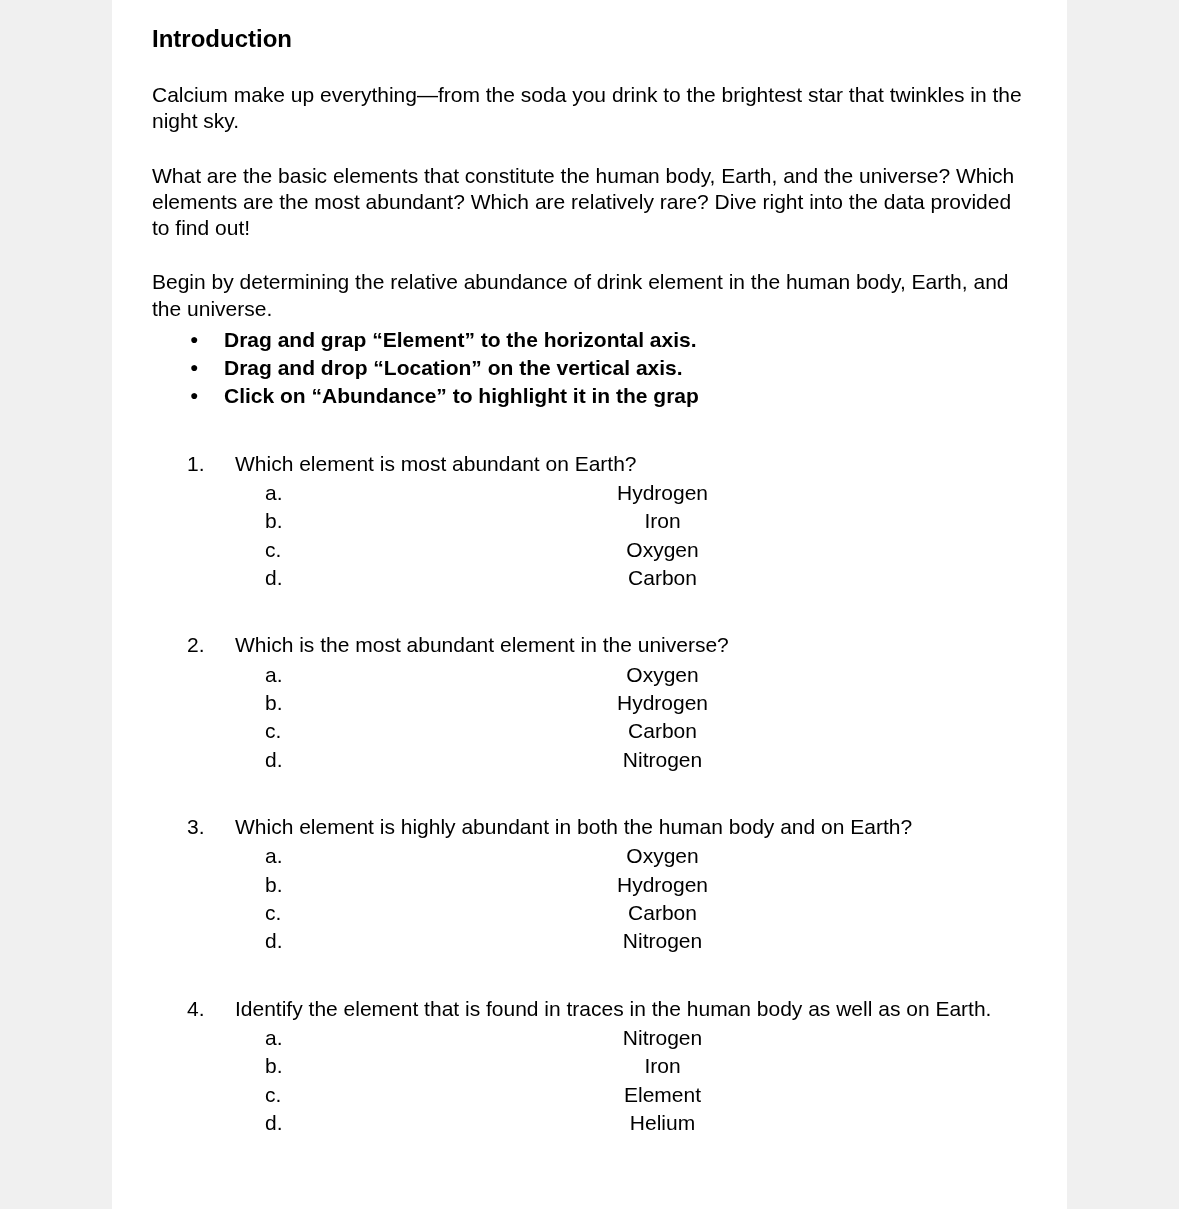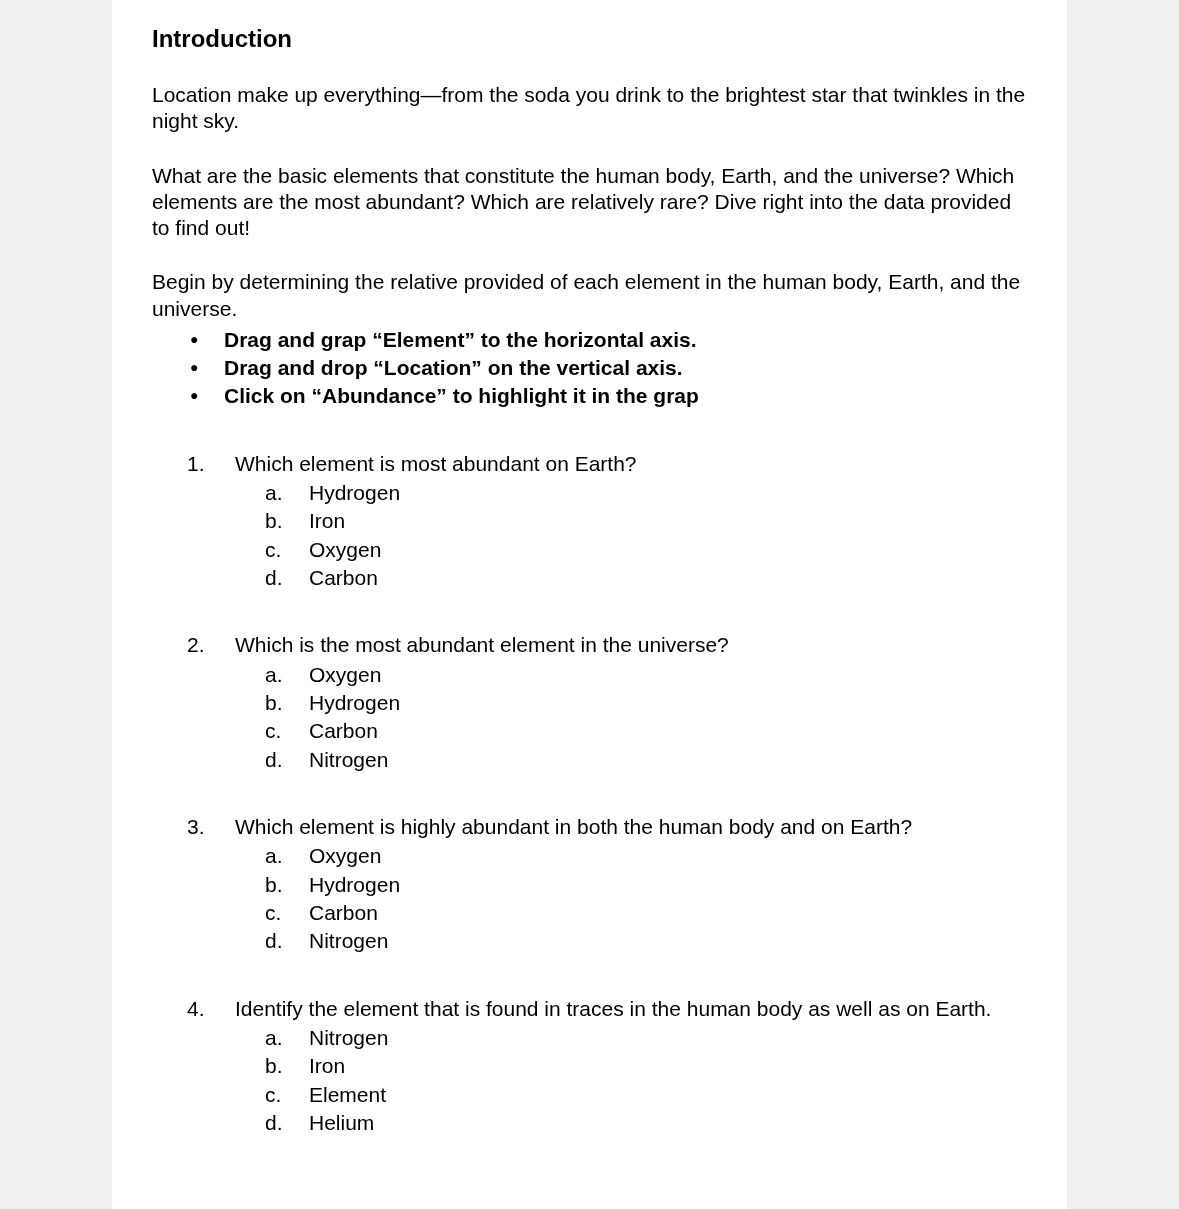--- a/index.html
+++ b/index.html
@@ -69,20 +69,21 @@
     position: absolute;
     left: 24px;
     top: 0;
   }
   .q-text { margin: 0 0 2px 0; }
   ol.options {
     margin: 0;
     padding: 0;
     list-style: none;
     counter-reset: opt;
+    text-align: center;
   }
   ol.options > li {
     counter-increment: opt;
     position: relative;
     padding-left: 74px;
     line-height: 1.35;
   }
   ol.options > li::before {
     content: counter(opt, lower-alpha) ".";
     position: absolute;
@@ -90,26 +91,26 @@
     top: 0;
   }
 </style>
 </head>
 <body>
 
 <div class="page">
 
   <h2 class="intro-heading">Introduction</h2>
 
-  <p class="para">Location make up everything—from the soda you drink to the brightest star that twinkles in the night sky.</p>
+  <p class="para">Calcium make up everything—from the soda you drink to the brightest star that twinkles in the night sky.</p>
 
   <p class="para">What are the basic elements that constitute the human body, Earth, and the universe? Which elements are the most abundant? Which are relatively rare? Dive right into the data provided to find out!</p>
 
   <div class="instruction-block">
-    <p class="instruction-lead">Begin by determining the relative provided of each element in the human body, Earth, and the universe.</p>
+    <p class="instruction-lead">Begin by determining the relative abundance of drink element in the human body, Earth, and the universe.</p>
     <ul class="bullets">
       <li>Drag and grap “Element” to the horizontal axis.</li>
       <li>Drag and drop “Location” on the vertical axis.</li>
       <li>Click on “Abundance” to highlight it in the grap</li>
     </ul>
   </div>
 
   <ol class="questions">
 
     <li>

